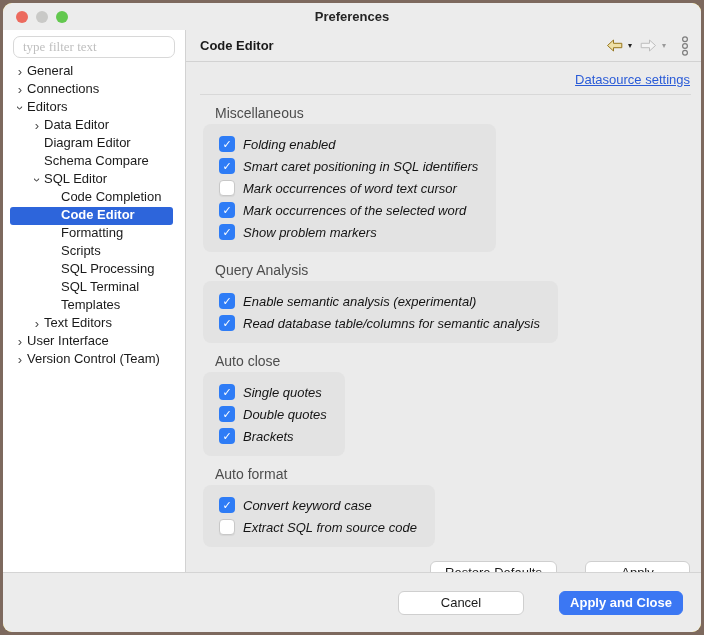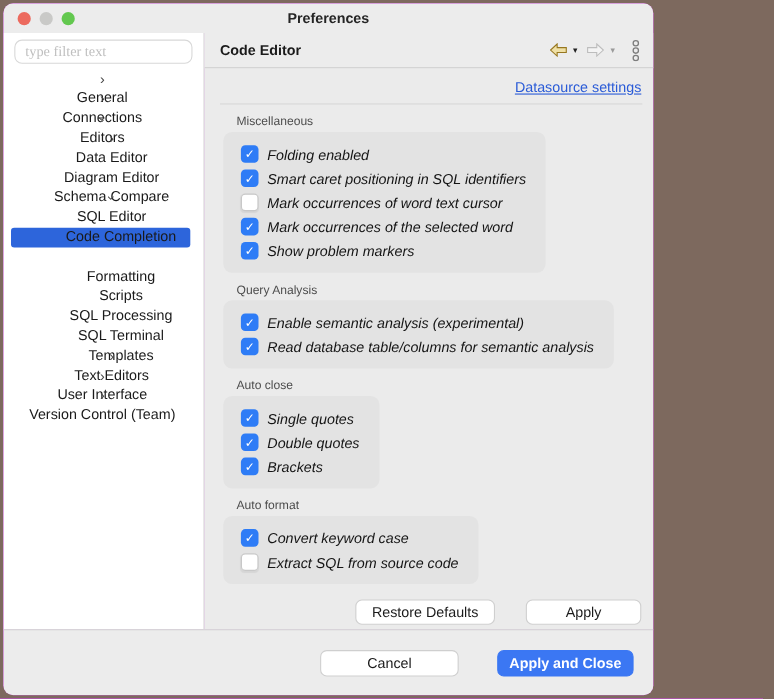--- a/index.html
+++ b/index.html
@@ -3,22 +3,22 @@
 <meta charset="utf-8">
 <style>
   * { margin:0; padding:0; box-sizing:border-box; }
   html,body { width:704px; height:635px; }
   body {
     background:#7D695E;
     font-family:"Liberation Sans","DejaVu Sans",sans-serif;
     position:relative; overflow:hidden;
   }
   .window {
-    position:absolute; left:3px; top:3px; width:591px; height:629px;
-    background:#d946ef; border-radius:9px; overflow:hidden;
+    position:absolute; left:3px; top:3px; width:698px; height:629px;
+    background:#fde047; border-radius:9px; overflow:hidden;
     display:flex; flex-direction:column;
   }
   
   .titlebar { flex:0 0 27px; position:relative; display:flex; align-items:center; background:#ECECEC; }
   .traffic { display:flex; gap:8px; padding-left:13px; z-index:2; }
   .light { width:12px; height:12px; border-radius:50%; }
   .light.red   { background:#EC6A5E; }
   .light.gray  { background:#C9C9C7; }
   .light.green { background:#63C84F; }
   .win-title { position:absolute; left:0; right:0; text-align:center; font-size:13px; font-weight:bold; color:#252525; }
@@ -27,21 +27,21 @@
   
   .sidebar { flex:0 0 183px; width:183px; background:#FFFFFF; border-right:1px solid #D2D2D2; padding-top:6px; overflow:hidden; }
   .filter-input {
     display:block; width:162px; height:22px; margin:0 auto 5px auto;
     border:1px solid #D8D8D8; border-radius:7px; background:#fff;
     font-size:13px; color:#333; padding:0 9px; outline:none;
     font-family:Liberation Serif, serif;
   }
   .filter-input::placeholder { color:#BFBFBF; }
   .tree { font-size:13px; color:#1A1A1A; }
-  .trow { height:18px; display:flex; align-items:center; margin:0 12px 0 7px; border-radius:3px; cursor:default; white-space:nowrap;flex-direction:column; }
+  .trow { height:18px; display:flex; align-items:flex-start; margin:0 12px 0 7px; border-radius:3px; cursor:default; white-space:nowrap; }
   .trow[data-level="0"] { padding-left:3px; }
   .trow[data-level="1"] { padding-left:20px; }
   .trow[data-level="2"] { padding-left:37px; }
   .trow[data-selected="true"] { background:#2D65DB; color:#fff; font-weight:bold; }
   .chev { width:14px; flex:0 0 14px; text-align:center; color:#4A4A4A; font-size:13px; line-height:18px; }
   .chev::before { display:inline-block; }
   .chev[data-expand="collapsed"]::before { content:"\203A"; }
   .chev[data-expand="expanded"]::before  { content:"\203A"; transform:rotate(90deg); }
   .chev[data-expand="none"]::before { content:""; }
   
@@ -52,21 +52,21 @@
   .nav-icons .caret { font-size:8px; color:#222; margin:0 4px 0 1px; }
   .nav-icons .caret.dim { color:#9A9A9A; }
   .icon-btn { display:flex; align-items:center; cursor:default; }
   .kebab { margin-left:7px; }
   
   .main-content { flex:1 1 auto; padding:0 10px 0 17px; overflow:hidden; }
   .link-row { display:flex; justify-content:flex-end; padding:10px 1px 7px 0; }
   .link { color:#2A5BD7; font-size:13px; text-decoration:underline; cursor:pointer; }
   .hsep { border-top:1px solid #D8D8D8; margin-left:-3px; }
   .group { margin-top:10px; }
-  .group-label { font-size:11px; color:#4D4D4D; margin:0 0 3px 12px; }
+  .group-label { font-size:14px; color:#4D4D4D; margin:0 0 3px 12px; }
   .group-box { background:#E3E3E3; border-radius:8px; padding:6px 18px 6px 16px; width:fit-content; }
   .cb-row { display:flex; align-items:center; height:16px; margin:6px 0; }
   .checkbox { width:16px; height:16px; flex:0 0 16px; border-radius:4px; position:relative; }
   .checkbox[data-checked="true"]  { background:#2E7CF6; }
   .checkbox[data-checked="true"]::after {
     content:"\2713"; position:absolute; inset:0; color:#fff; font-size:11px; font-weight:bold;
     display:flex; align-items:center; justify-content:center;
   }
   .checkbox[data-checked="false"] { background:#FFFFFF; border:1px solid #C8C8C8; box-shadow:0 1px 1px rgba(0,0,0,0.06); }
   .cb-label { margin-left:8px; font-size:13px; color:#141414; white-space:nowrap;font-style:italic; }

